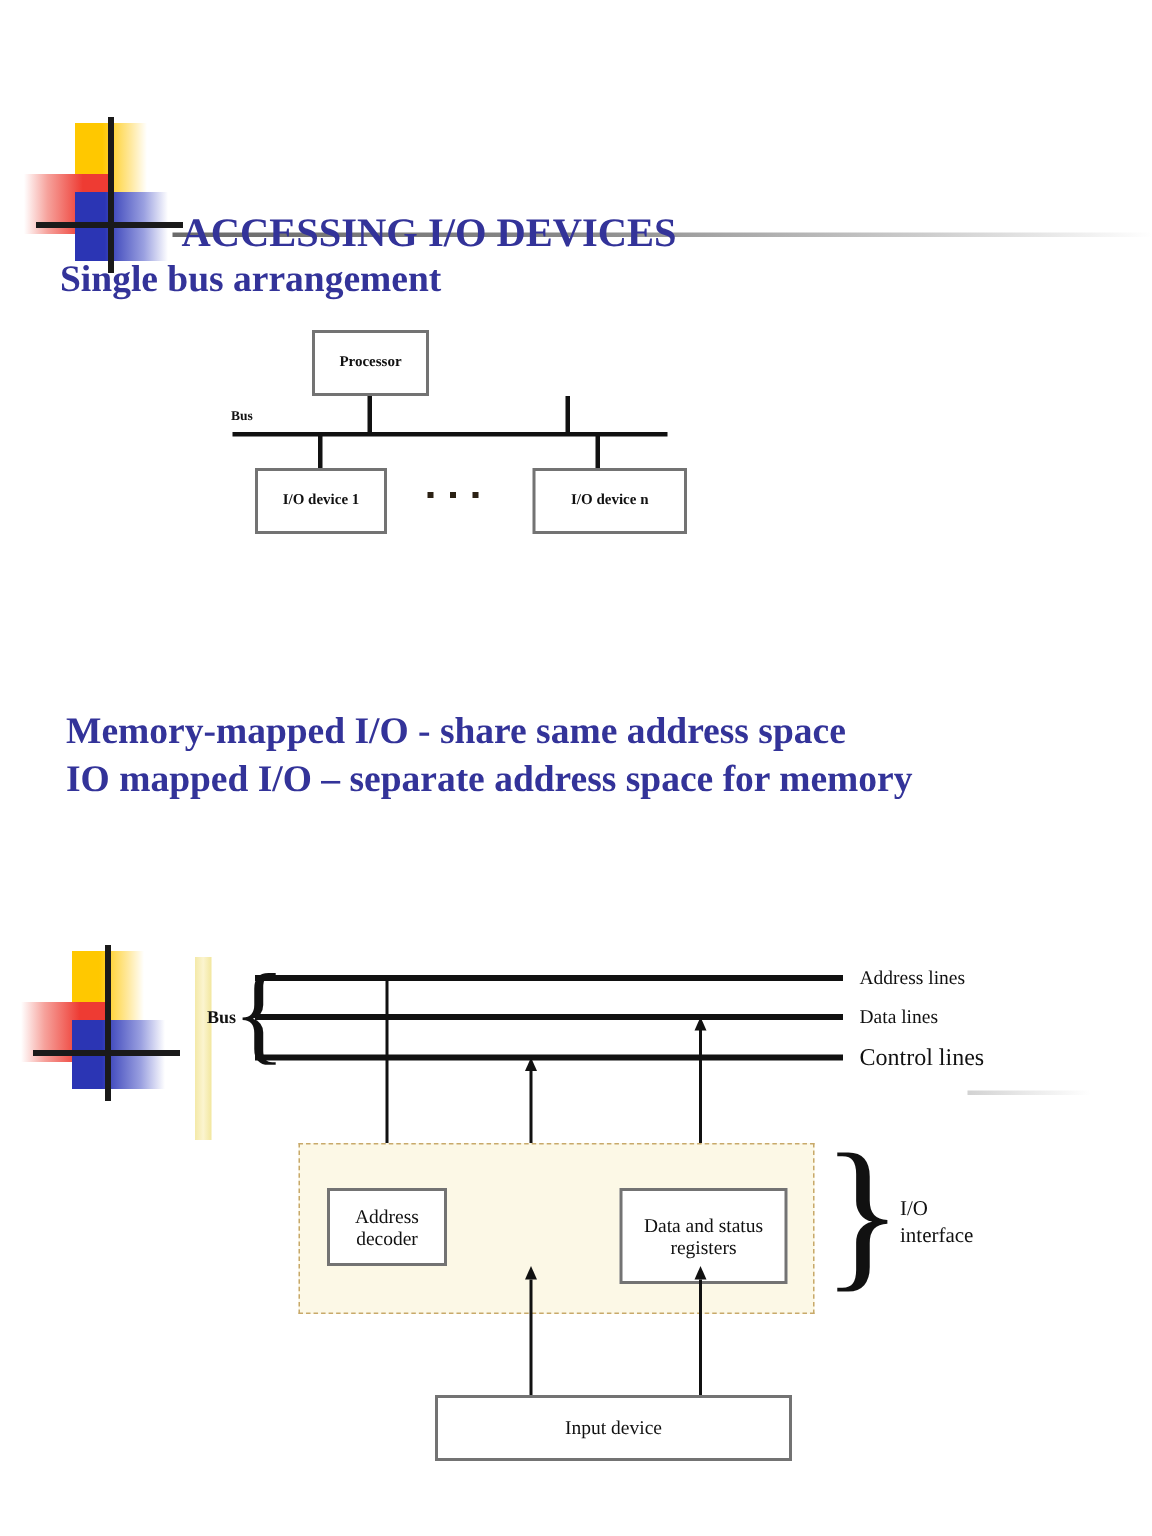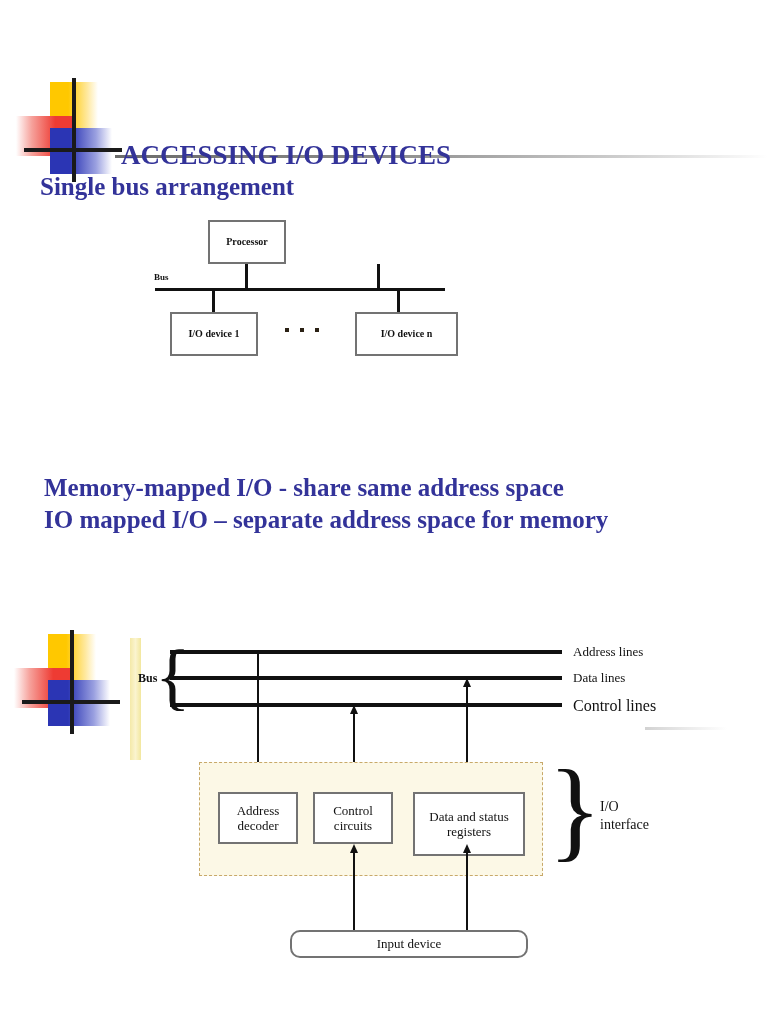--- a/index.html
+++ b/index.html
@@ -100,21 +100,21 @@
      font-family:"Liberation Serif",serif;}
   #d2-io-label{left:572px;top:178px;font-size:14px;line-height:1.25;margin-left:28px;}
 
   #d2-iface-region{
     position:absolute;left:199px;top:142px;width:344px;height:114px;
     background:#fcf8e6;border:1px dashed #c8a96a;box-sizing:border-box;
   }
   #d2-box-address{left:218px;top:172px;width:80px;height:52px;font-size:13px;}
   #d2-box-control{left:313px;top:172px;width:80px;height:52px;font-size:13px;}
   #d2-box-data{left:413px;top:172px;width:112px;height:64px;font-size:13px;}
-  #d2-box-input{left:290px;top:310px;width:238px;height:28px;font-size:13px;border-radius:10px;}
+  #d2-box-input{left:290px;top:310px;width:238px;height:44px;font-size:13px;}
 
   .arrow{position:absolute;}
   .arrow .shaft{position:absolute;left:0;top:0;width:2px;background:#111;}
   .arrow .head-d{position:absolute;left:-3px;width:0;height:0;
      border-left:4px solid transparent;border-right:4px solid transparent;border-top:9px solid #111;}
   .arrow .head-u{position:absolute;left:-3px;top:0;width:0;height:0;
      border-left:4px solid transparent;border-right:4px solid transparent;border-bottom:9px solid #111;}
 
   .grayline2{position:absolute;left:645px;top:727px;width:82px;height:3px;
      background:linear-gradient(to right,#d2d2d2,#eaeaea,#ffffff);}
@@ -196,22 +196,20 @@
     <div class="arrow" style="left:466px;top:58px;">
       <div class="shaft" style="top:8px;height:98px;"></div>
       <div class="head-u" style="top:0px;"></div>
       <div class="head-d" style="top:105px;"></div>
     </div>
 
     <div id="d2-iface-region"></div>
 
     <div class="bx" id="d2-box-address">Address
 decoder</div>
-    <div class="bx" id="d2-box-control">Control
-circuits</div>
     <div class="bx" id="d2-box-data">Data and
 status registers</div>
 
     <div class="brace-io">}</div>
     <div class="lbl" id="d2-io-label">I/O
 interface</div>
 
     <div class="arrow" style="left:353px;top:224px;">
       <div class="shaft" style="top:9px;height:78px;"></div>
       <div class="head-u" style="top:0px;"></div>

